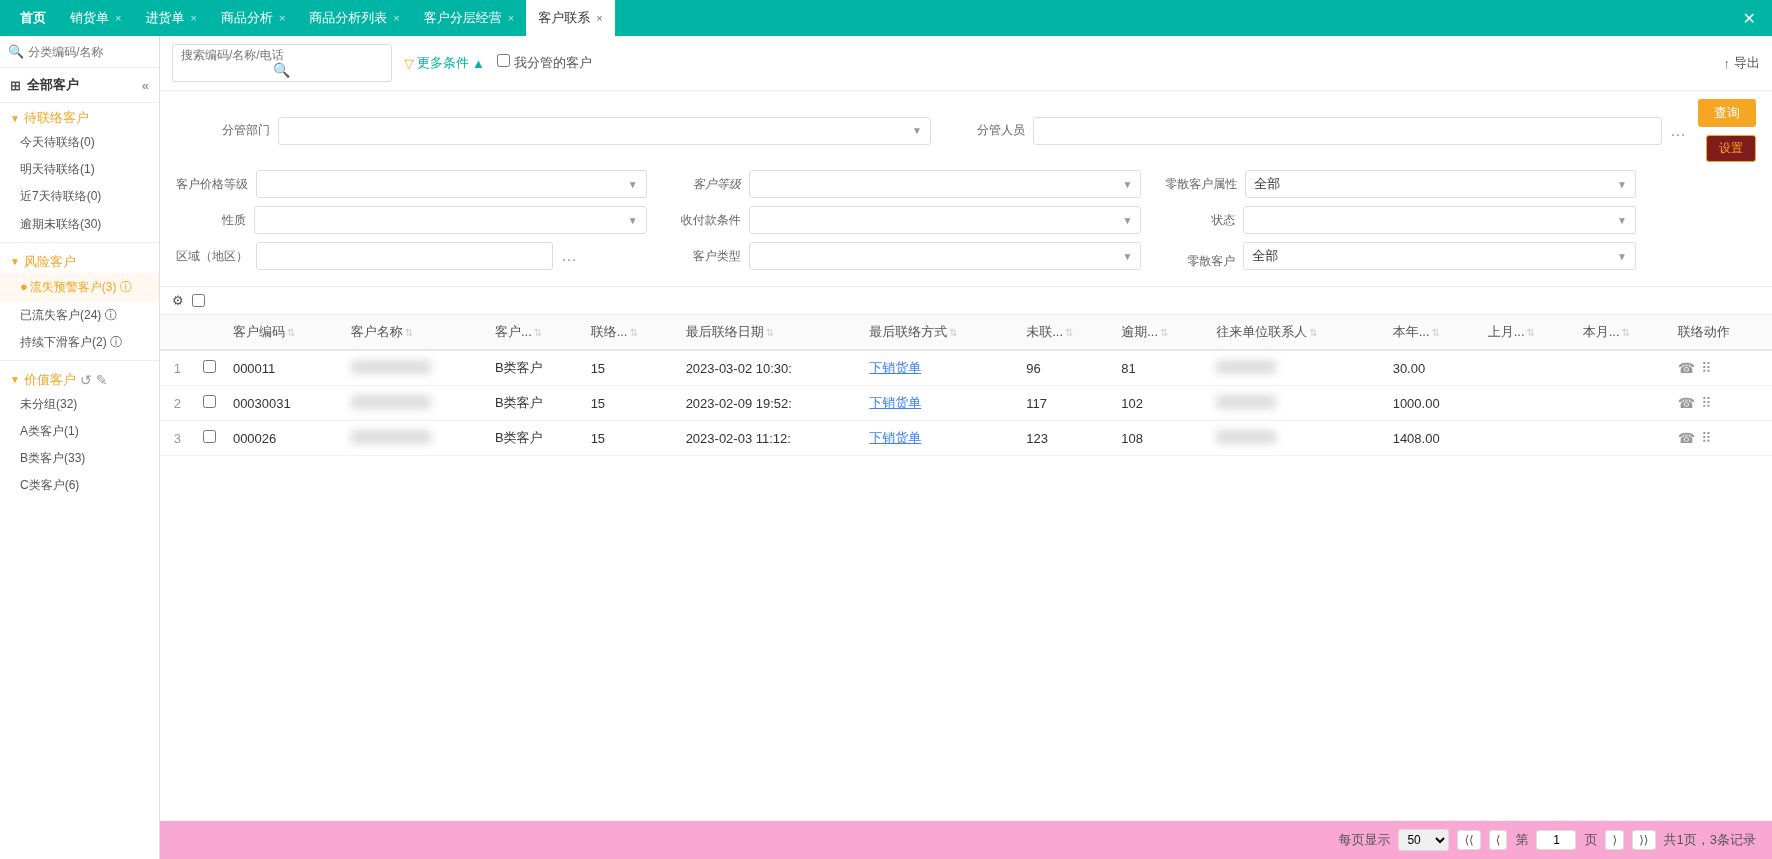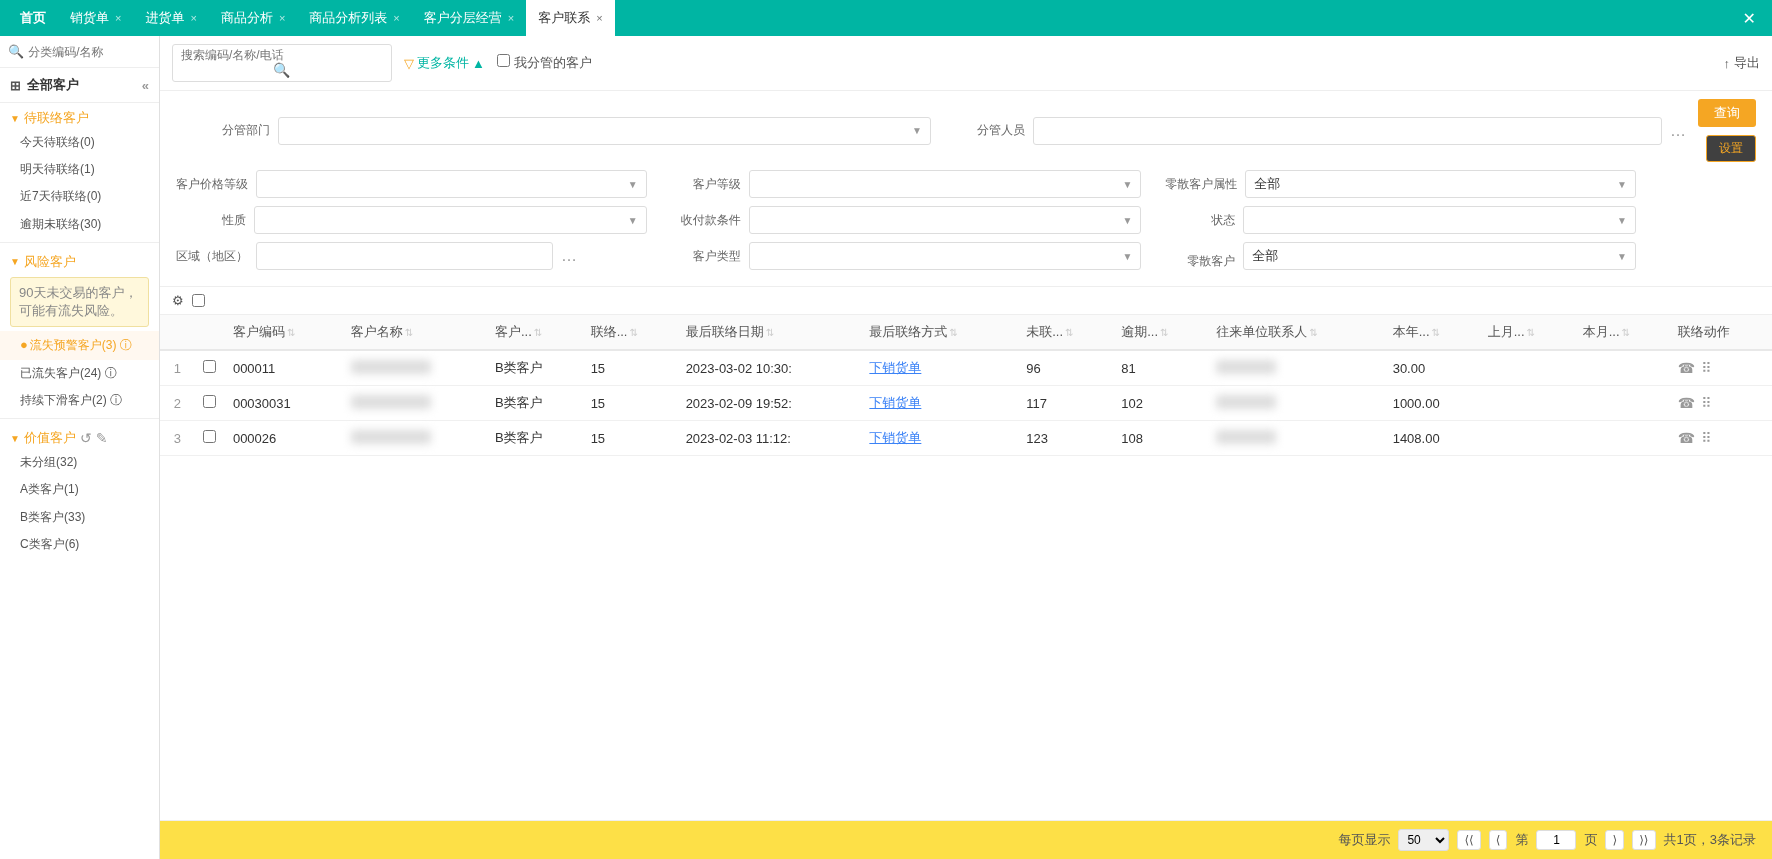--- a/index.html
+++ b/index.html
@@ -262,21 +262,21 @@
       background: #f5a623;
       color: white;
       border: none;
       border-radius: 3px;
       padding: 5px 16px;
       font-size: 13px;
       cursor: pointer;
       white-space: nowrap;
     }
     .settings-btn {
-      background: #404040;
+      background: #7f1d1d;
       color: #f5a623;
       border: 1px solid #f5a623;
       border-radius: 3px;
       padding: 4px 12px;
       font-size: 12px;
       cursor: pointer;
       margin-top: 4px;
       display: block;
     }
     .right-btn-group {
@@ -325,21 +325,21 @@
     tbody tr { border-bottom: 1px solid #f0f0f0; }
     tbody td { padding: 8px 8px; color: #333; white-space: nowrap; }
     tbody td.link-cell { color: #3b82f6; cursor: pointer; text-decoration: underline; }
     tbody td.blur-cell { color: #ccc; }
     .row-num { color: #999; text-align: center; }
     .action-icons { display: flex; gap: 6px; }
     .action-icon { color: #999; cursor: pointer; font-size: 14px; }
 
     
     .pagination {
-      background: #fde047;
+      background: #f9a8d4;
       padding: 8px 16px;
       display: flex;
       align-items: center;
       justify-content: flex-end;
       gap: 8px;
       border-top: 1px solid #eee;
       font-size: 12px;
       color: #555;
     }
     .pagination select {
@@ -430,23 +430,20 @@
     <div class="sidebar-item">明天待联络(1)</div>
     <div class="sidebar-item">近7天待联络(0)</div>
     <div class="sidebar-item">逾期未联络(30)</div>
 
     <div class="sidebar-divider"></div>
 
     <div class="sidebar-group-label">
       <span class="arrow">▼</span>
       <span>风险客户</span>
     </div>
-    <div class="tooltip-box">
-      <span>90天未交易的客户，可能有流失风险。</span>
-    </div>
     <div class="sidebar-item active">
       <span class="orange-dot">●</span>流失预警客户(3) ⓘ
     </div>
     <div class="sidebar-item">已流失客户(24) ⓘ</div>
     <div class="sidebar-item">持续下滑客户(2) ⓘ</div>
 
     <div class="sidebar-divider"></div>
 
     <div class="sidebar-group-label">
       <span class="arrow">▼</span>
@@ -506,21 +503,21 @@
       </div>
 
       <div class="filter-row">
         <div class="filter-cell">
           <span class="filter-label">客户价格等级</span>
           <div class="filter-select">
             <span></span>
             <span class="arrow-down">▼</span>
           </div>
         </div>
-        <div class="filter-cell" style="margin-left:24px;">
+        <div class="filter-cell" style="margin-left:24px;font-style:italic;">
           <span class="filter-label">客户等级</span>
           <div class="filter-select">
             <span></span>
             <span class="arrow-down">▼</span>
           </div>
         </div>
         <div class="filter-cell" style="margin-left:24px;">
           <span class="filter-label">零散客户属性</span>
           <div class="filter-select">
             <span>全部</span>

